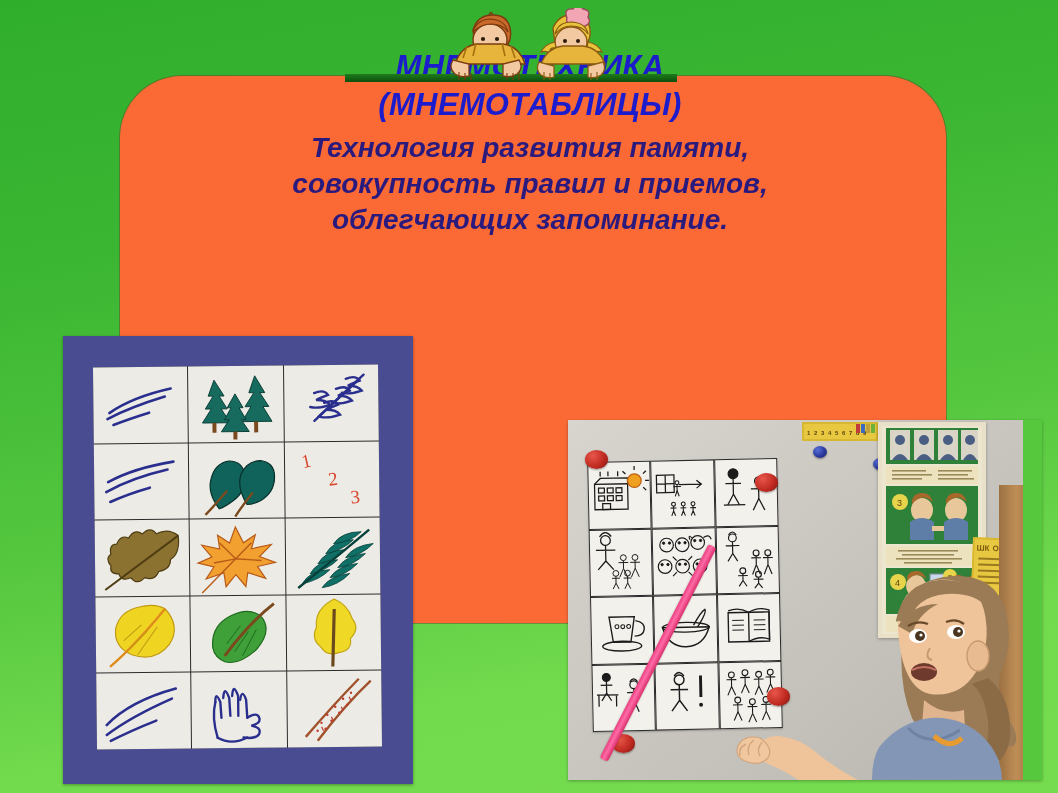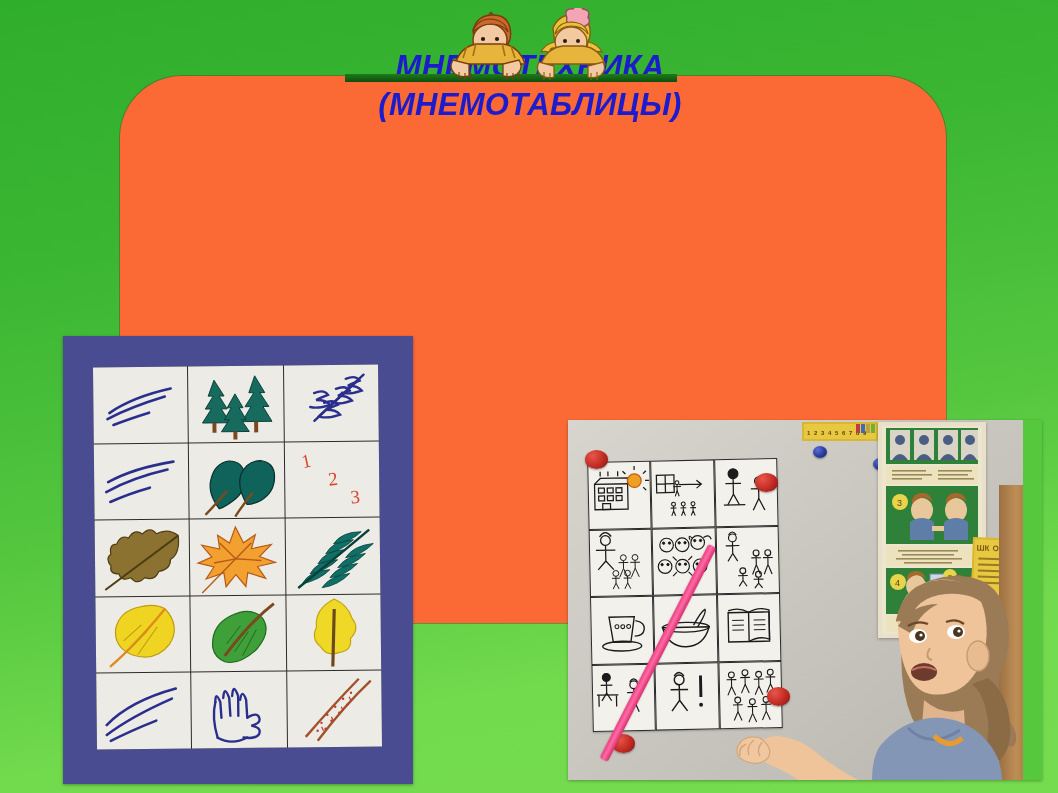--- a/index.html
+++ b/index.html
@@ -139,20 +139,23 @@
       <path d="M188 54 q4 8-2 13 q-6 4-13 2 l0-11 z" fill="#F2C9A0" stroke="#8A5A10" stroke-width="1.3"></path>
       <path d="M129 64 v8 M135 65 v7 M176 65 v7 M182 64 v8" stroke="#8A5A10" stroke-width="1.1"></path>
     </g>
   </svg>
 
   <div class="orange-panel"></div>
 
   <div class="title-wrap">
     <div class="title-main">МНЕМОТЕХНИКА
 (МНЕМОТАБЛИЦЫ)</div>
+    <div class="title-sub">Технология развития памяти,
+совокупность правил и приемов,
+облегчающих запоминание.</div>
   </div>
 
   <div class="photo-left">
     <div class="leaf-grid">
 
       <div class="leaf-cell">
         <svg viewBox="0 0 95 76">
             <g fill="none" stroke="#2A2F8E" stroke-width="2.6" stroke-linecap="round">
           <path d="M16 46 Q40 30 78 22"></path>
               <path d="M14 52 Q38 40 72 30"></path>

